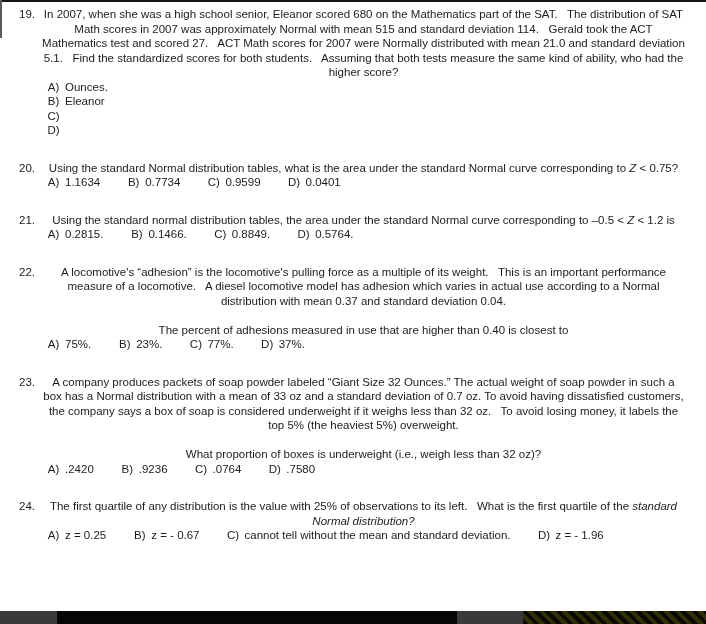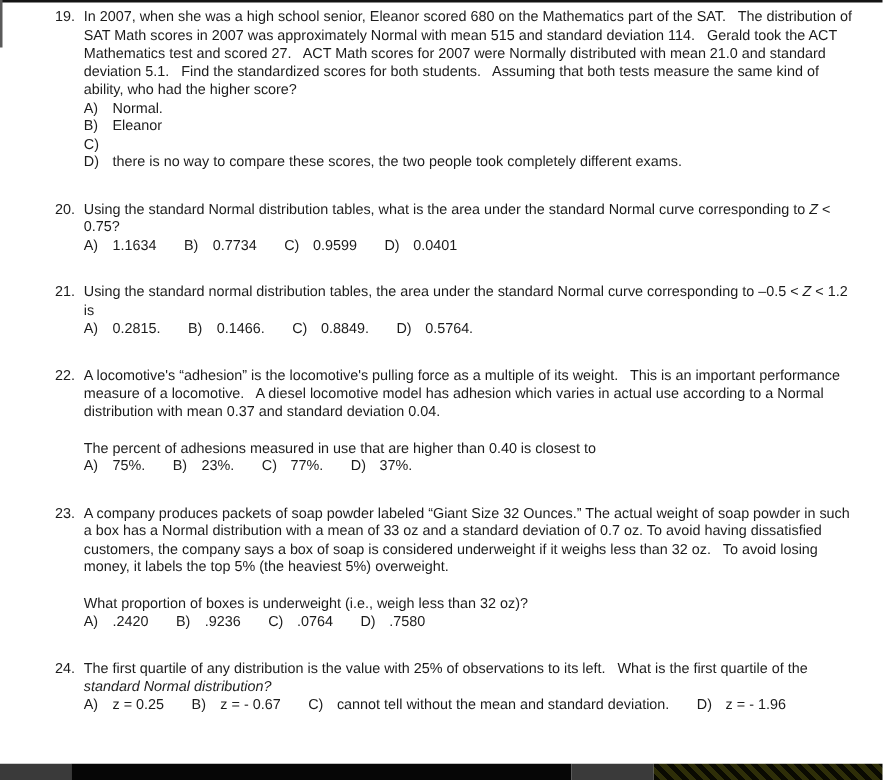--- a/index.html
+++ b/index.html
@@ -15,21 +15,21 @@
   }
   .top-border {
     position: absolute; top: 0; left: 0;
     width: 706px; height: 2px; background: #141414;
   }
   .left-edge {
     position: absolute; top: 0; left: 0;
     width: 2px; height: 38px; background: #5a5a5a;
   }
   #questions {
-    position: absolute; top: 7px; left: 44px; right: 21px;
+    position: absolute; top: 7px; left: 19px; right: 21px; text-align: center;
   }
   .question {
     position: relative;
     padding-left: 23px;
     margin-bottom: 23px;
   }
   .qnum { position: absolute; left: 0; top: 0; }
   .qpara { margin: 0; white-space: pre-wrap; }
   .qpara + .qpara { margin-top: 14.5px; }
   .seg.italic { font-style: italic; }
@@ -53,32 +53,31 @@
 <div class="left-edge"></div>
 
 <div id="questions">
     <div class="question">
       <span class="qnum">19.</span>
       <div class="qbody">
         <p class="qpara"><span class="seg">In 2007, when she was a high school senior, Eleanor scored 680 on the Mathematics part of the SAT.   The distribution of SAT Math scores in 2007 was approximately Normal with mean 515 and standard deviation 114.   Gerald took the ACT Mathematics test and scored 27.   ACT Math scores for 2007 were Normally distributed with mean 21.0 and standard deviation 5.1.   Find the standardized scores for both students.   Assuming that both tests measure the same kind of ability, who had the higher score?</span></p>
         <div class="options block">
           <div class="option">
             <span class="olabel">A)</span>
-            <span class="otext">Normal.</span>
+            <span class="otext">Ounces.</span>
           </div>
           <div class="option">
             <span class="olabel">B)</span>
             <span class="otext">Eleanor</span>
           </div>
           <div class="option">
             <span class="olabel">C)</span>
           </div>
           <div class="option">
             <span class="olabel">D)</span>
-            <span class="otext">there is no way to compare these scores, the two people took completely different exams.</span>
           </div>
         </div>
       </div>
     </div>
     <div class="question">
       <span class="qnum">20.</span>
       <div class="qbody">
         <p class="qpara"><span class="seg">Using the standard Normal distribution tables, what is the area under the standard Normal curve corresponding to </span><span class="seg italic">Z</span><span class="seg"> &lt; 0.75?</span></p>
         <div class="options inline">
           <div class="option">

